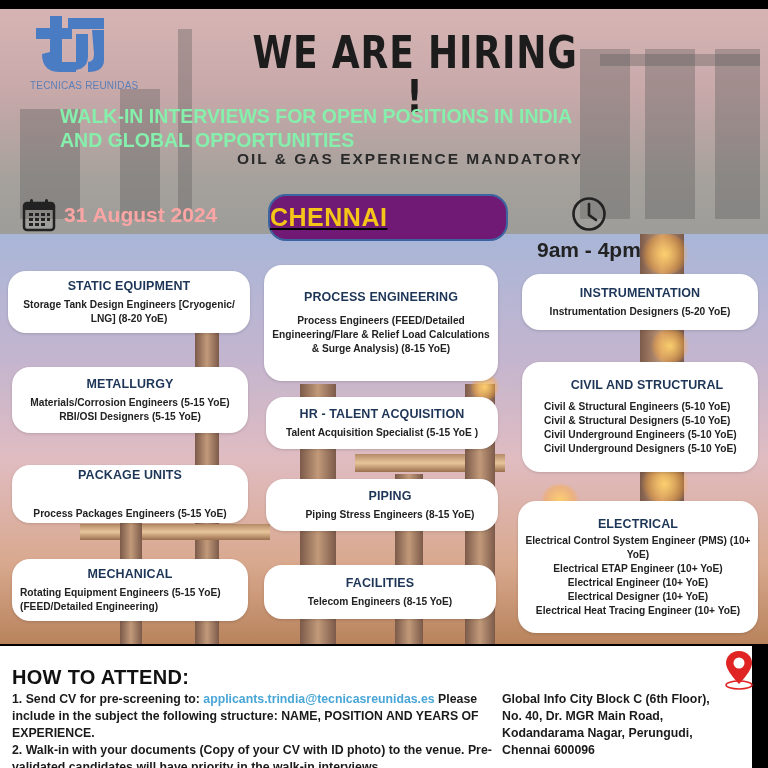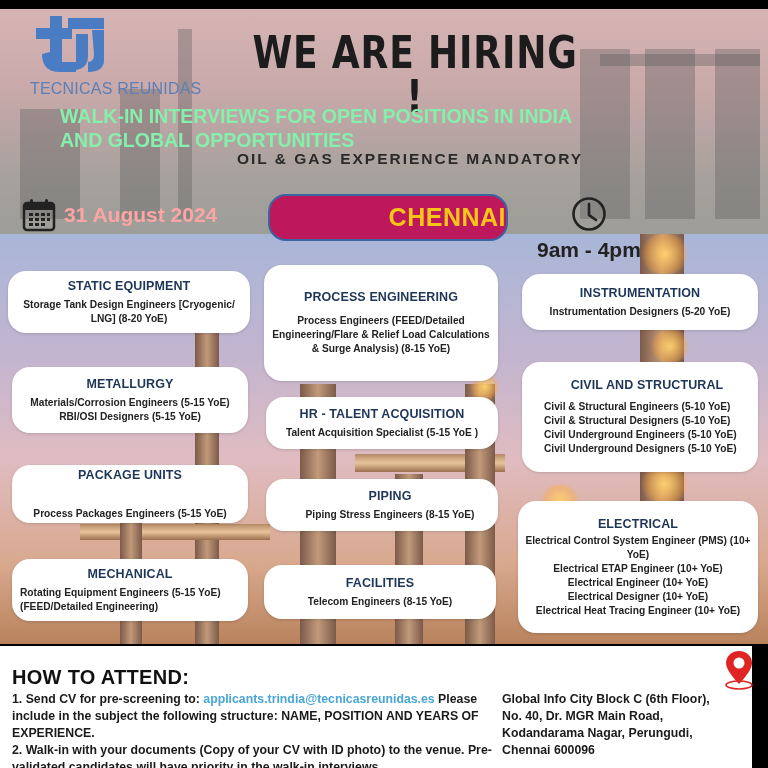--- a/index.html
+++ b/index.html
@@ -20,36 +20,36 @@
     background: linear-gradient(180deg, #a9b6d8 0%, #c3b5cf 30%, #e0bcc1 55%, #d9a98f 80%, #b8835c 100%);
   }
   .silhouette { position: absolute; background: rgba(90,90,90,0.35); }
   .tower { position: absolute; background: linear-gradient(90deg,#7c5a4a,#c29a7a,#7c5a4a); }
   .glow { position: absolute; border-radius: 50%; background: radial-gradient(circle, rgba(255,210,110,0.95), rgba(255,170,60,0.4) 55%, rgba(255,170,60,0) 75%); }
   .pipe { position: absolute; background: linear-gradient(180deg,#b48a66,#e8c59a,#9a6e4e); }
 
   
   .logo { position: absolute; left: 30px; top: 7px; width: 110px; height: 80px; }
   .logo-mark { position: absolute; left: 6px; top: 0; }
-  .logo-text { position: absolute; left: 0; top: 64px; width: 120px; font-size: 16px; color: #5b7fb7; letter-spacing: 0.2px; white-space: nowrap; }
+  .logo-text { position: absolute; left: 0; top: 64px; width: 120px; font-size: 10px; color: #5b7fb7; letter-spacing: 0.2px; white-space: nowrap; }
 
   .title { position: absolute; left: 205px; top: 22px; width: 420px; text-align: center;
     font-family: "DejaVu Sans", sans-serif; font-weight: bold; font-size: 44px; color: #1c1c1c;
     letter-spacing: 1px; transform: scaleX(0.82); transform-origin: center; line-height: 1; }
   .subtitle { position: absolute; left: 60px; top: 95px; width: 700px; text-align: left;
     font-weight: bold; font-size: 19.5px; color: #86efac; line-height: 24px; }
   .subtitle2 { position: absolute; left: 60px; top: 141px; width: 700px; text-align: center;
     font-weight: bold; font-size: 15.5px; color: #2a2a2a; letter-spacing: 2px; }
 
   
   .info-row { position: absolute; left: 0; top: 185px; width: 768px; height: 50px; }
   .date { position: absolute; left: 22px; top: 4px; display: flex; align-items: center; gap: 8px; }
   .date-text { font-weight: bold; font-size: 21px; color: #fca5a5; }
   .city-pill { position: absolute; left: 268px; top: 0; width: 240px; height: 47px; border-radius: 18px;
-    background: #be185d; border: 2px solid #3c64a0; display: flex; align-items: center; justify-content: flex-end; }
+    background: #701a75; border: 2px solid #3c64a0; display: flex; align-items: center; justify-content: flex-start; text-decoration: underline; }
   .city-text { font-weight: bold; font-size: 25px; color: #f5c518; letter-spacing: 0.5px; }
   .time { position: absolute; left: 537px; top: 2px; display: flex; align-items: center; gap: 6px; flex-direction: column; }
   .time-text { font-weight: bold; font-size: 21px; color: #222; }
 
   
   .card { position: absolute; background: #fff; border-radius: 18px; text-align: center;
     display: flex; flex-direction: column; justify-content: center; padding: 4px 8px;
     box-shadow: 0 1px 3px rgba(0,0,0,0.15); }
   .card-title { font-weight: bold; font-size: 12.5px; color: #1d3557; margin-bottom: 5px; letter-spacing: 0.1px; }
   .card-line { font-size: 10.2px; font-weight: bold; color: #222; line-height: 14px; }

